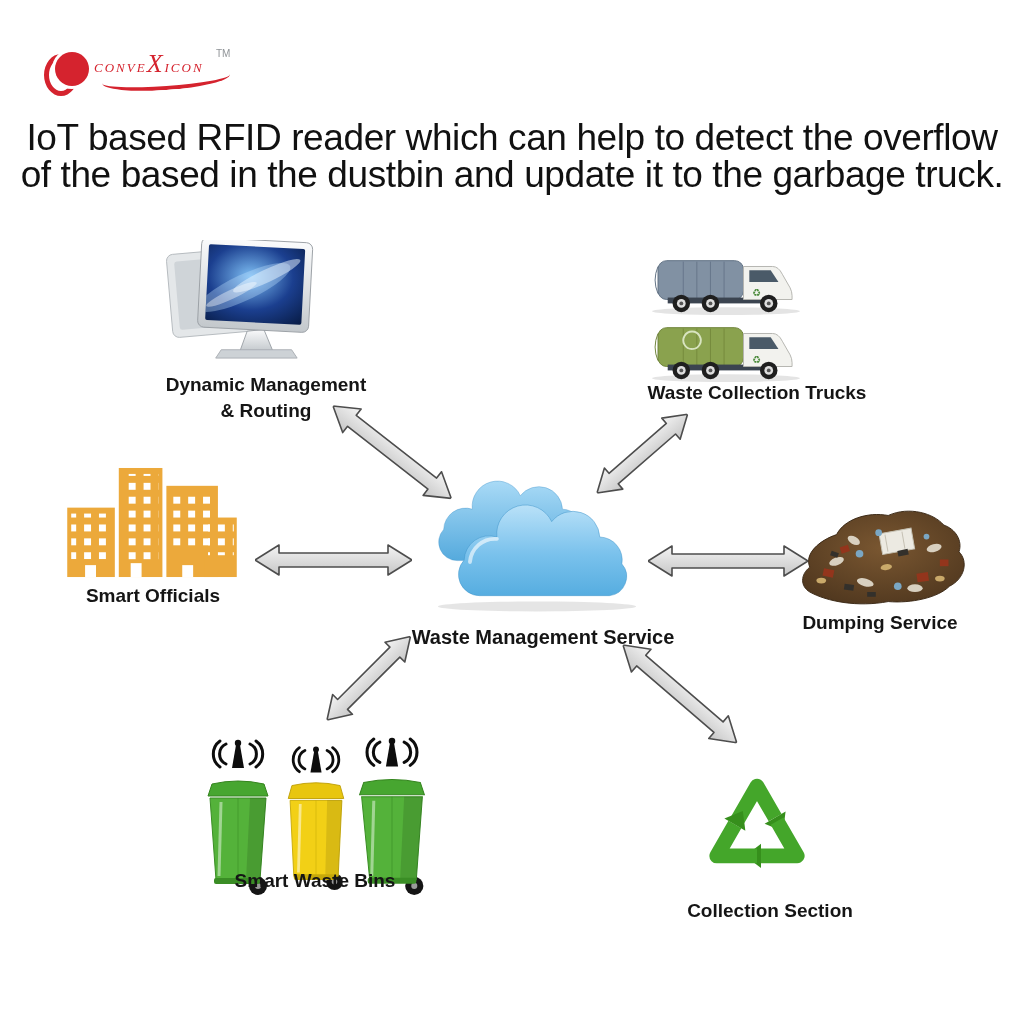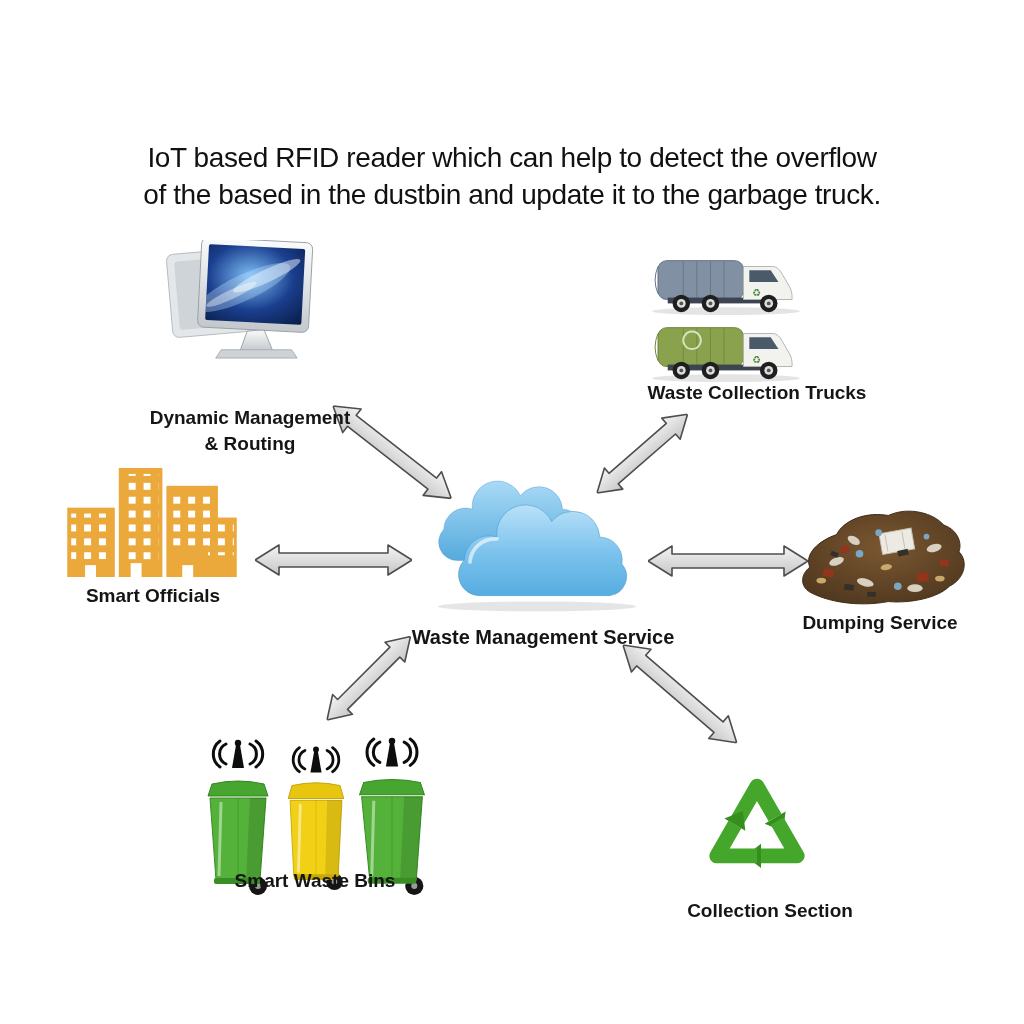--- a/index.html
+++ b/index.html
@@ -9,22 +9,22 @@
   #logo{position:absolute;left:44px;top:44px;width:210px;height:56px;}
   .logo-crescent{position:absolute;left:0;top:10px;width:24px;height:32px;border:5px solid #d5232e;border-radius:50%;}
   .logo-ball{position:absolute;left:11px;top:8px;width:34px;height:34px;background:#d5232e;border-radius:50%;box-shadow:0 0 0 3px #ffffff;}
   .logo-text{position:absolute;left:50px;top:12px;color:#d5232e;font-family:"Liberation Serif",serif;
              font-style:italic;font-variant:small-caps;letter-spacing:2px;font-size:18px;white-space:nowrap;}
   .logo-text .bigx{font-size:26px;line-height:0;}
   .logo-tm{position:absolute;left:172px;top:4px;font-size:10px;color:#8f9397;font-family:"Liberation Sans",sans-serif;font-style:normal;}
   .logo-swoosh{position:absolute;left:58px;top:24px;width:128px;height:18px;border-bottom:4px solid #d5232e;
                border-radius:50%;transform:rotate(-4deg);}
   
-  #heading{position:absolute;left:0;top:139px;width:1024px;text-align:center;color:#111111;
-           font-size:28px;line-height:37px;font-weight:500;letter-spacing:-0.4px;}
+  #heading{position:absolute;left:0;top:119px;width:1024px;text-align:center;color:#111111;
+           font-size:37px;line-height:37px;font-weight:500;letter-spacing:-0.4px;}
   
   .node-label{position:absolute;text-align:center;font-weight:bold;font-size:19px;line-height:26px;color:#151515;}
   .center-label{font-size:20px;}
   
   .dbl-arrow{position:absolute;transform-origin:0px 18px;}
   svg{display:block;}
   .abs{position:absolute;}
 </style>
 </head>
 <body>
@@ -58,20 +58,27 @@
       <radialGradient id="gPile" cx="0.5" cy="0.4" r="0.75">
         <stop offset="0" stop-color="#7a5731"></stop>
           <stop offset="1" stop-color="#4a331c"></stop>
       </radialGradient>
       <pattern id="winPat" width="15" height="14" patternUnits="userSpaceOnUse">
         <rect x="4" y="3" width="7" height="7" fill="#ffffff"></rect>
       </pattern>
     </defs>
   </svg>
 
+  <div id="logo">
+    <div class="logo-crescent"></div>
+    <div class="logo-ball"></div>
+    <div class="logo-text"><span>conve</span><span class="bigx">X</span><span>icon</span></div>
+    <div class="logo-tm">TM</div>
+    <div class="logo-swoosh"></div>
+  </div>
 
   <div id="heading">
     <div>IoT based RFID reader which can help to detect the overflow</div>
     <div>of the based in the dustbin and update it to the garbage truck.</div>
   </div>
 
   <svg class="dbl-arrow" style="left:333px;top:388px;transform:rotate(38deg)" width="150" height="36" viewBox="0 0 150 36">
     <polygon points="0,18 24,3 24,11 126,11 126,3 150,18 126,33 126,25 24,25 24,33" fill="url(#gArrow)" stroke="#4d4d4d" stroke-width="1.6" stroke-linejoin="round"></polygon>
   </svg>
   <svg class="dbl-arrow" style="left:597px;top:475px;transform:rotate(-41deg)" width="120" height="36" viewBox="0 0 120 36">
@@ -103,21 +110,21 @@
         </clipPath>
       <rect x="40" y="0" width="120" height="97" rx="7" fill="url(#gBezel)" stroke="#989ea3"></rect>
       <rect x="48" y="7" width="104" height="82" rx="2" fill="url(#gScreen)"></rect>
       <g clip-path="url(#scrClip)">
         <ellipse cx="88" cy="52" rx="55" ry="14" fill="#bfe3ff" opacity="0.35" transform="rotate(-28 88 52)"></ellipse>
         <ellipse cx="112" cy="38" rx="40" ry="7" fill="#eaf6ff" opacity="0.5" transform="rotate(-28 112 38)"></ellipse>
         <ellipse cx="75" cy="60" rx="30" ry="5" fill="#ffffff" opacity="0.4" transform="rotate(-28 75 60)"></ellipse>
       </g>
     </g>
   </svg>
-  <div class="node-label" style="left:120px;top:372px;width:260px;margin-top:33px;">
+  <div class="node-label" style="left:136px;top:372px;width:260px;">
     <div>Dynamic Management</div>
     <div>&amp; Routing</div>
   </div>
 
   <svg class="abs" style="left:645px;top:249px" width="162" height="68" viewBox="0 0 160 70">
     <ellipse cx="80" cy="64" rx="76" ry="4" fill="#e4e4e4"></ellipse>
     <rect x="10" y="12" width="88" height="40" rx="9" fill="#8191a3" stroke="#5f7082"></rect>
     <ellipse cx="15" cy="32" rx="11" ry="20" fill="#70819400" stroke="none"></ellipse>
     <path d="M10 46 Q4 32 10 18" stroke="#5f7082" fill="none"></path>
     <line x1="36" y1="13" x2="36" y2="51" stroke="#66768a"></line>

